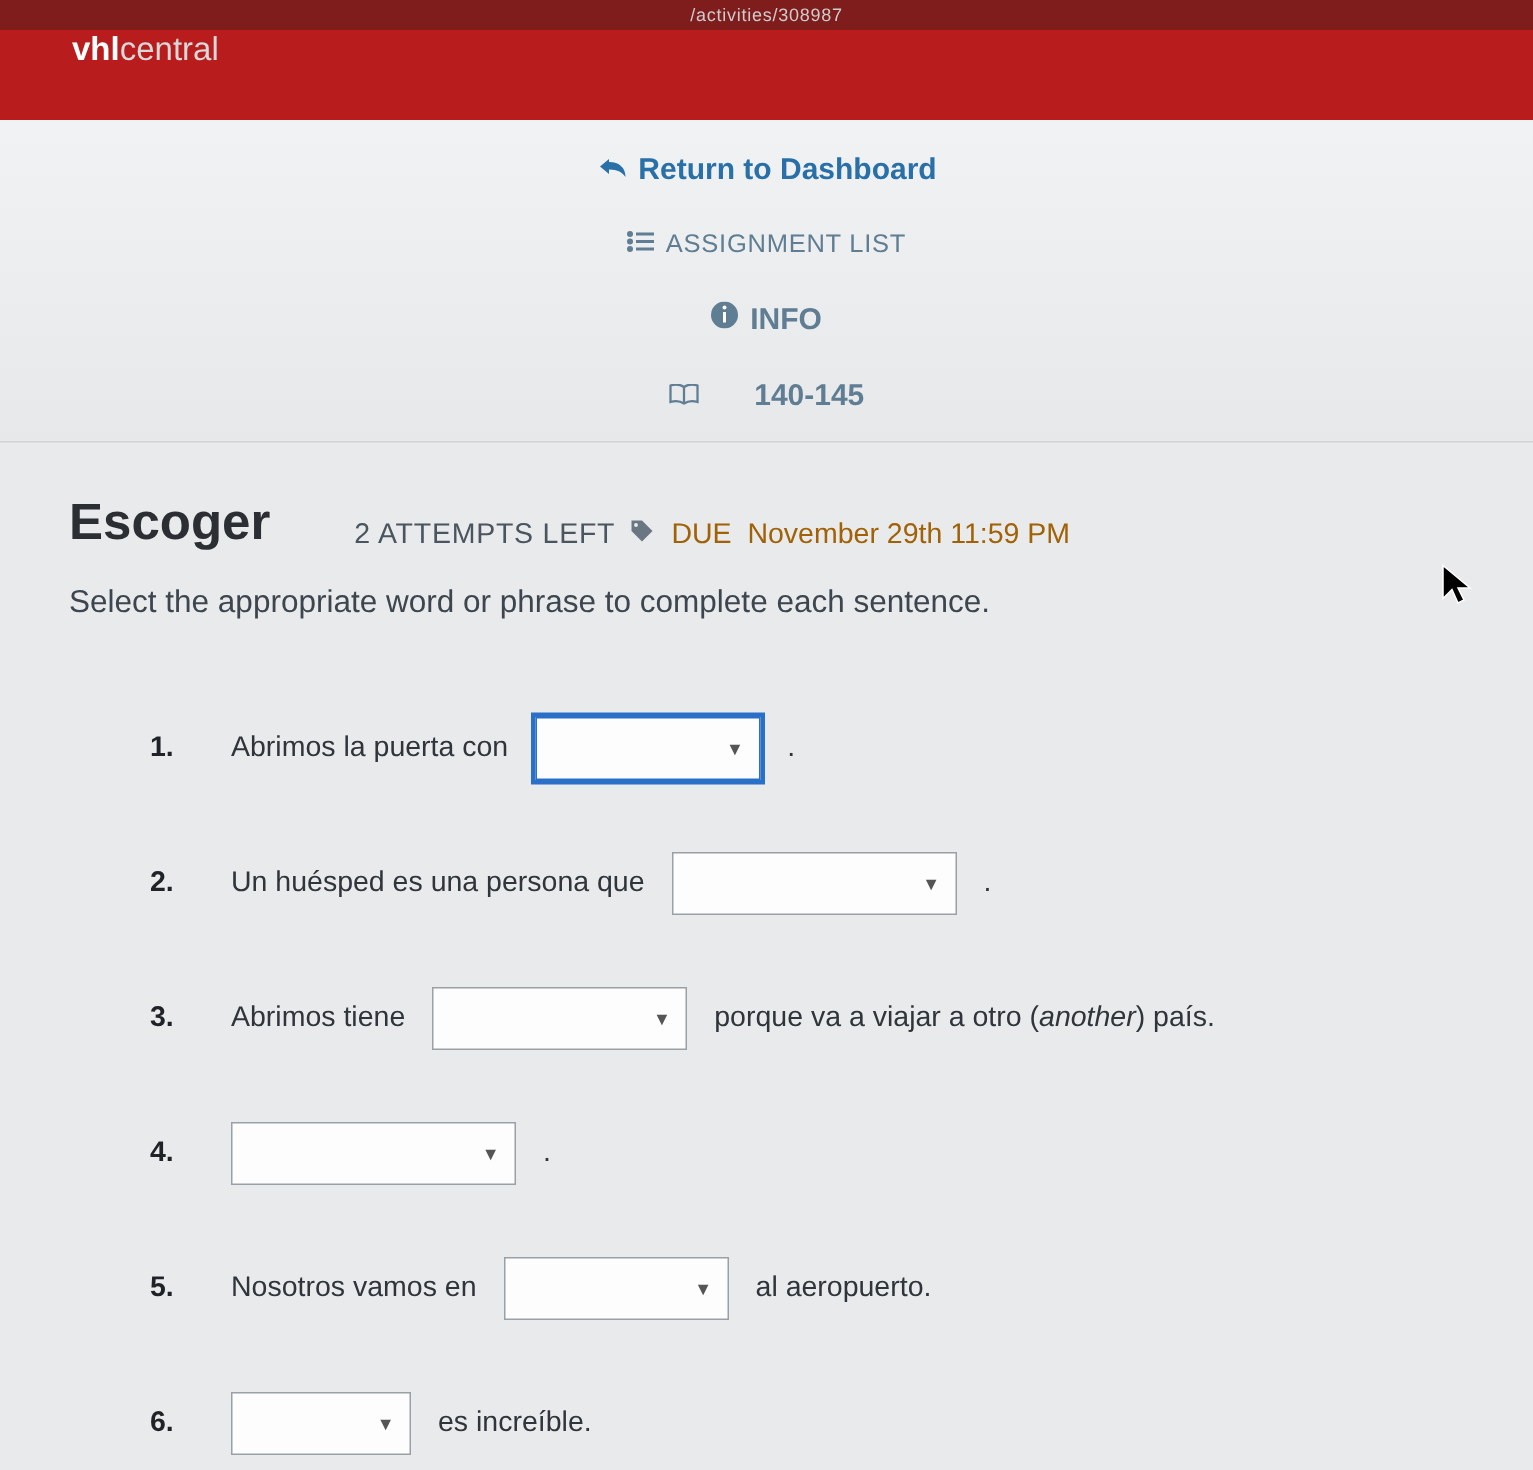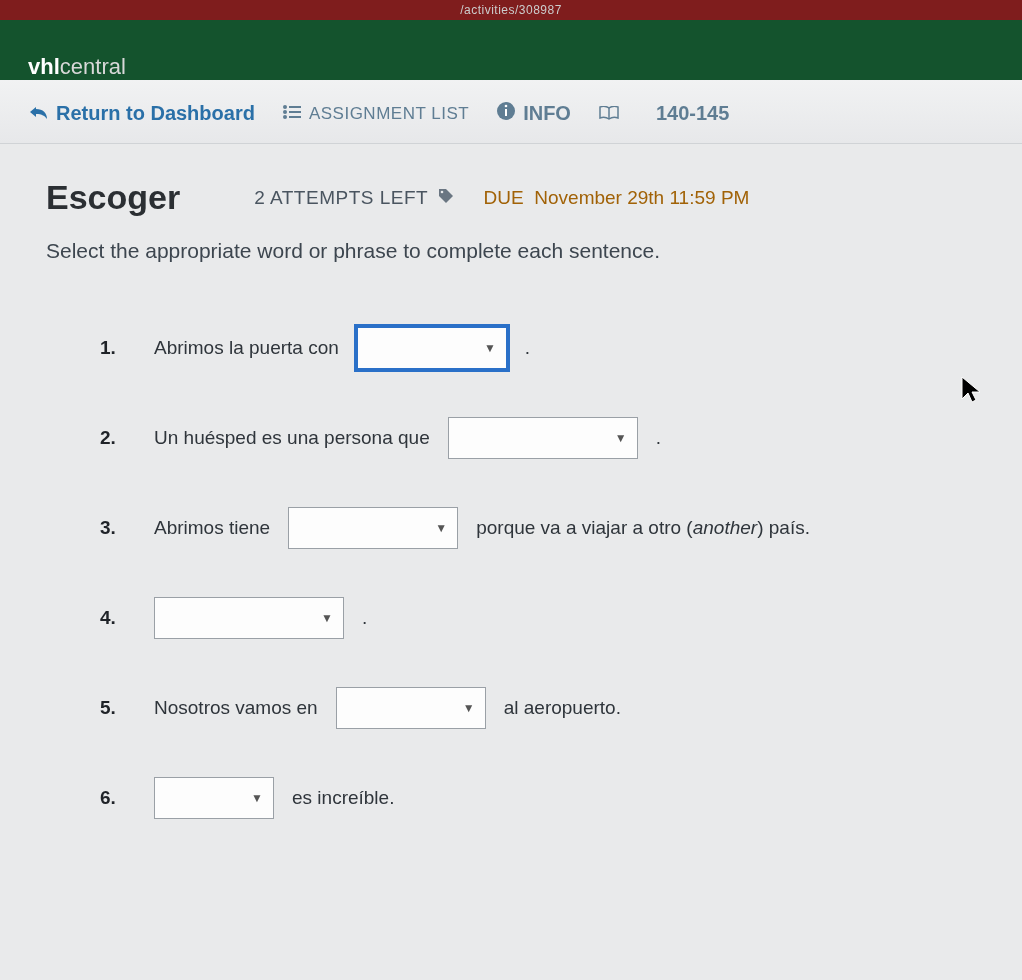--- a/index.html
+++ b/index.html
@@ -15,59 +15,60 @@
     background: #7f1d1d;
     color: #ccc;
     font-size: 12px;
     text-align: center;
     line-height: 20px;
     letter-spacing: 0.5px;
     overflow: hidden;
   }
   .brand-bar {
     height: 60px;
-    background: #14532d;
+    background: #b91c1c;
     color: #d8d8d8;
     display: flex;
-    align-items: flex-end;
-    padding: 0 28px;
+    align-items: flex-start;
+    padding: 0 48px;
     font-size: 22px;
   }
   .brand-bar b { color: #fff; font-weight: 700; }
   .page {
     background: #e9eaeb;
     min-height: 900px;
     padding: 0;
   }
   .toolbar {
     display: flex;
     align-items: center;
     gap: 28px;
     padding: 22px 28px 18px 28px;
     border-bottom: 1px solid #d0d3d6;
     background: linear-gradient(#f1f2f3,#e7e8ea);
+    flex-direction: column;
   }
   .tb-link {
     display: inline-flex;
     align-items: center;
     gap: 8px;
     color: #2a70a8;
     font-size: 20px;
     font-weight: 600;
     cursor: pointer;
   }
   .tb-link.muted { color: #5f7d93; font-weight: 500; letter-spacing: 0.5px; font-size: 17px; }
   .tb-link.info { color: #5f7d93; }
   .tb-link.pages { color: #5f7d93; gap: 37px; }
   .icon { display:inline-block; }
   .assignment-hdr {
     padding: 34px 62px 10px 46px;
     display: flex;
-    align-items: center;
-    gap: 30px;
+    align-items: flex-end;
+    gap: 12px;
     flex-wrap: wrap;
   }
   .assignment-title {
     font-size: 34px;
     font-weight: 700;
     color: #2b2f33;
   }
   .attempts {
     font-size: 19px;
     color: #4a5560;

